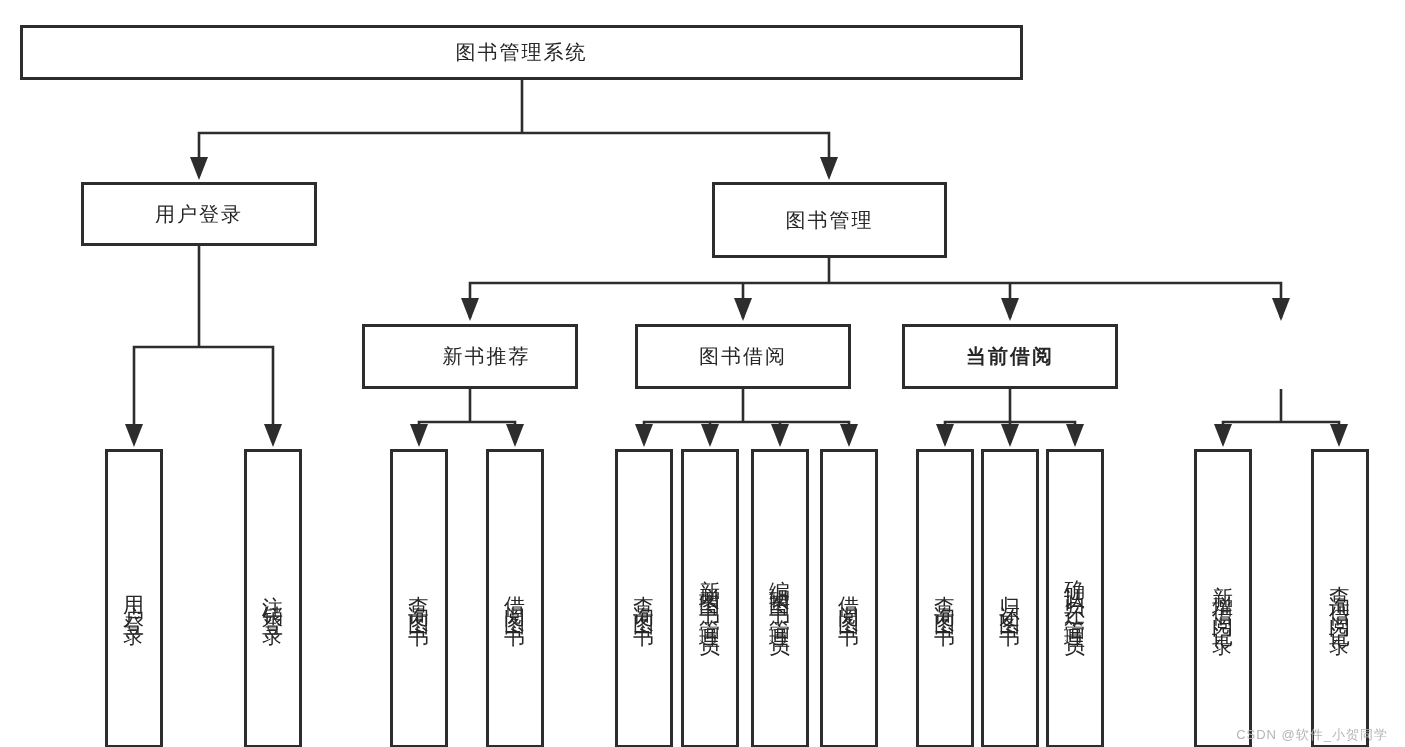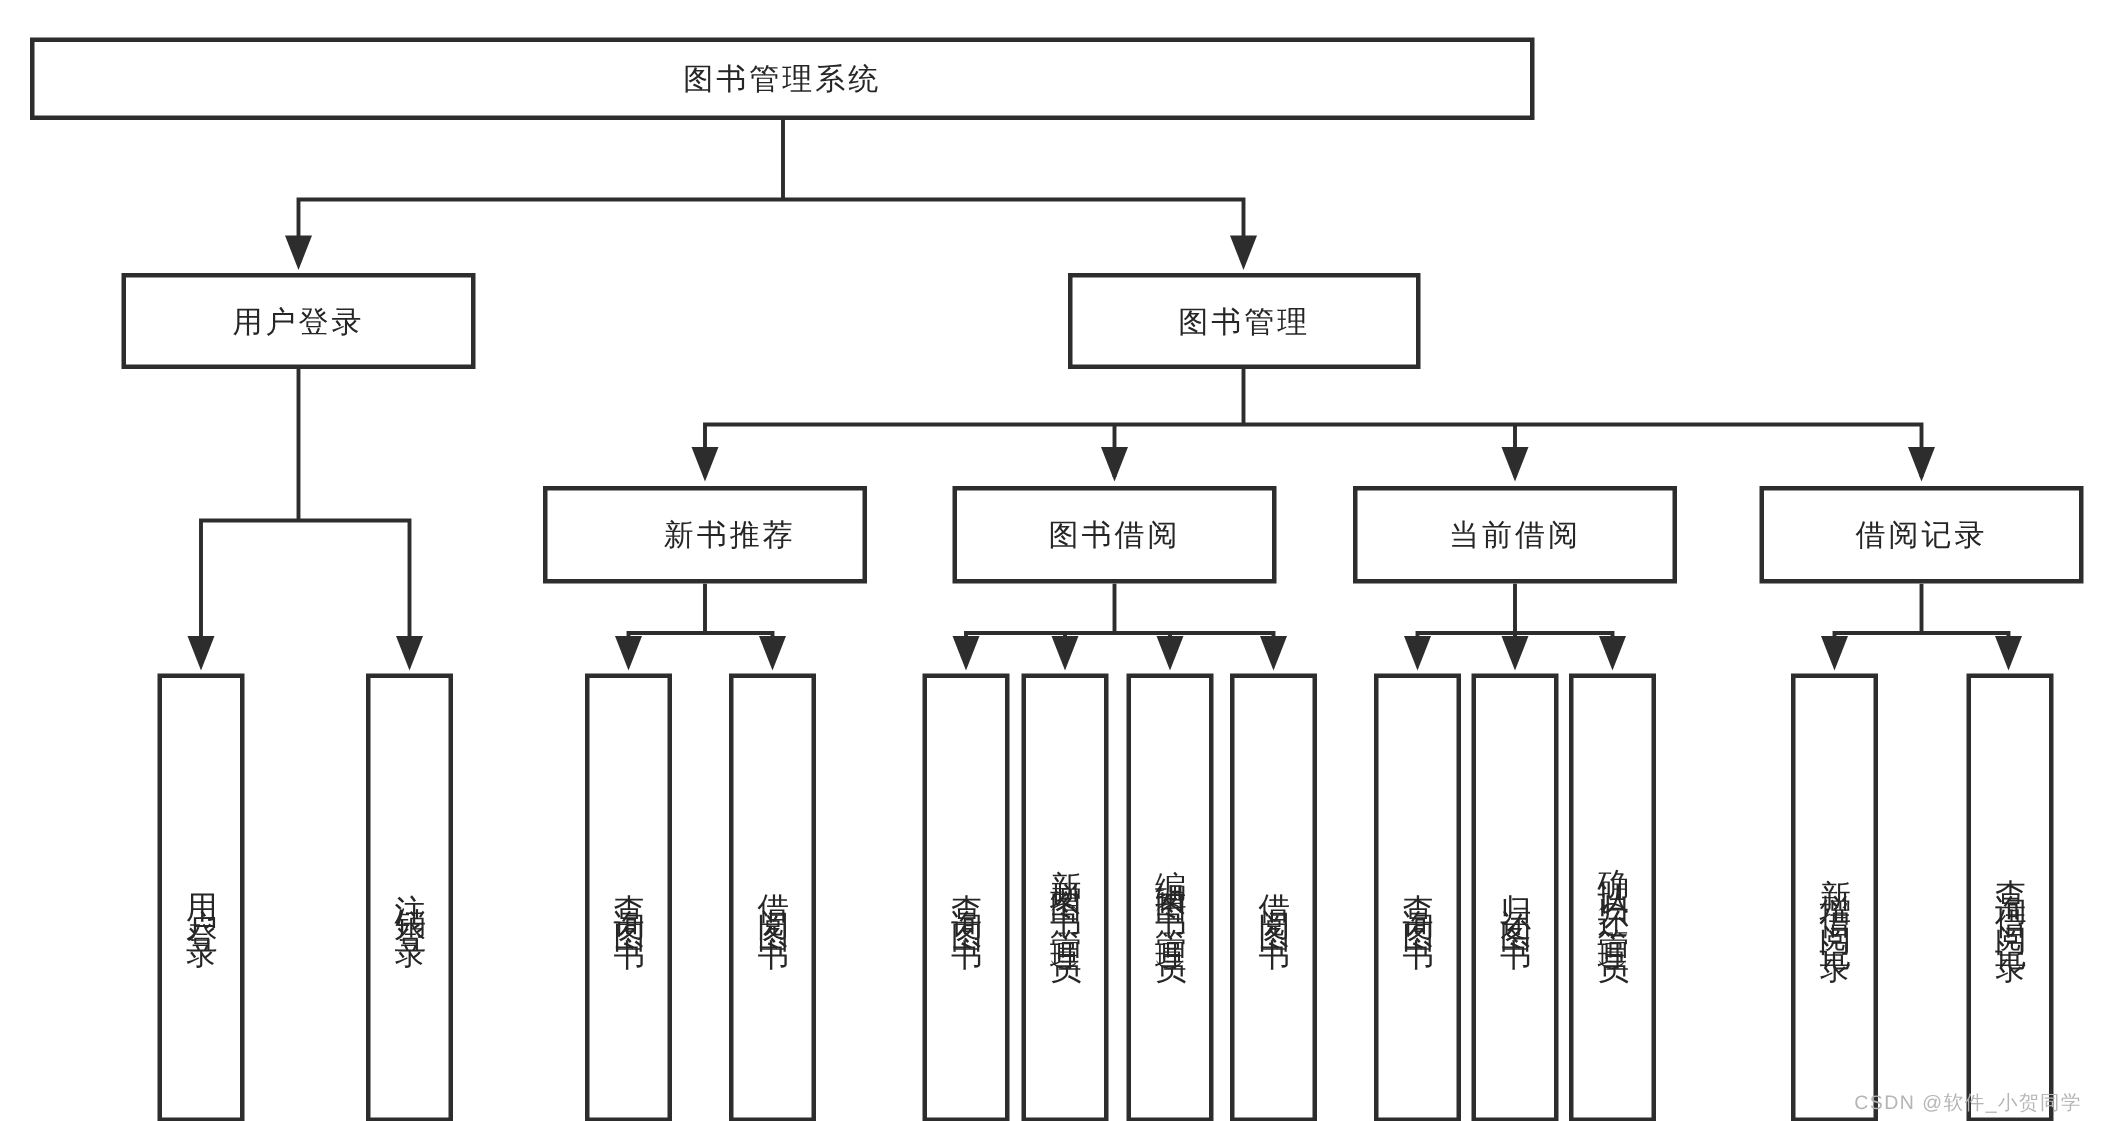--- a/index.html
+++ b/index.html
@@ -54,24 +54,24 @@
     right: 17px;
     font-size: 13px;
     letter-spacing: 1px;
     color: #b5b5b5;
     white-space: nowrap;
     z-index: 5;
   }
   
   #node-root            { left: 20px;  top: 13px;  width: 1003px; height: 55px; }
   #node-user-login      { left: 81px;  top: 170px; width: 236px;  height: 64px; }
-  #node-book-mgmt       { left: 712px; top: 170px; width: 235px;  height: 64px; }
+  #node-book-mgmt       { left: 712px; top: 170px; width: 235px;  height: 76px; }
   #node-new-books       { left: 362px; top: 312px; width: 216px;  height: 65px; padding-left: 33px; }
   #node-book-borrow     { left: 635px; top: 312px; width: 216px;  height: 65px; }
-  #node-current-borrow  { left: 902px; top: 312px; width: 216px;  height: 65px; }
+  #node-current-borrow  { left: 902px; top: 312px; width: 216px;  height: 65px; font-weight: bold; }
   #node-borrow-records  { left: 1173px;top: 312px; width: 216px;  height: 65px; }
   
   #leaf-a1 { left: 105px; }
   #leaf-a2 { left: 244px; }
   #leaf-b1 { left: 390px; }
   #leaf-b2 { left: 486px; }
   #leaf-c1 { left: 615px; }
   #leaf-c2 { left: 681px; }
   #leaf-c3 { left: 751px; }
   #leaf-c4 { left: 820px; }
@@ -142,23 +142,20 @@
 
   <div class="box h" id="node-new-books">
     <span>新书推荐</span>
   </div>
   <div class="box h" id="node-book-borrow">
     <span>图书借阅</span>
   </div>
   <div class="box h" id="node-current-borrow">
     <span>当前借阅</span>
   </div>
-  <div class="box h" id="node-borrow-records">
-    <span>借阅记录</span>
-  </div>
 
   <div class="box v" id="leaf-a1">
     <span>用户登录</span>
   </div>
   <div class="box v" id="leaf-a2">
     <span>注销登录</span>
   </div>
 
   <div class="box v" id="leaf-b1">
     <span>查询图书</span>

